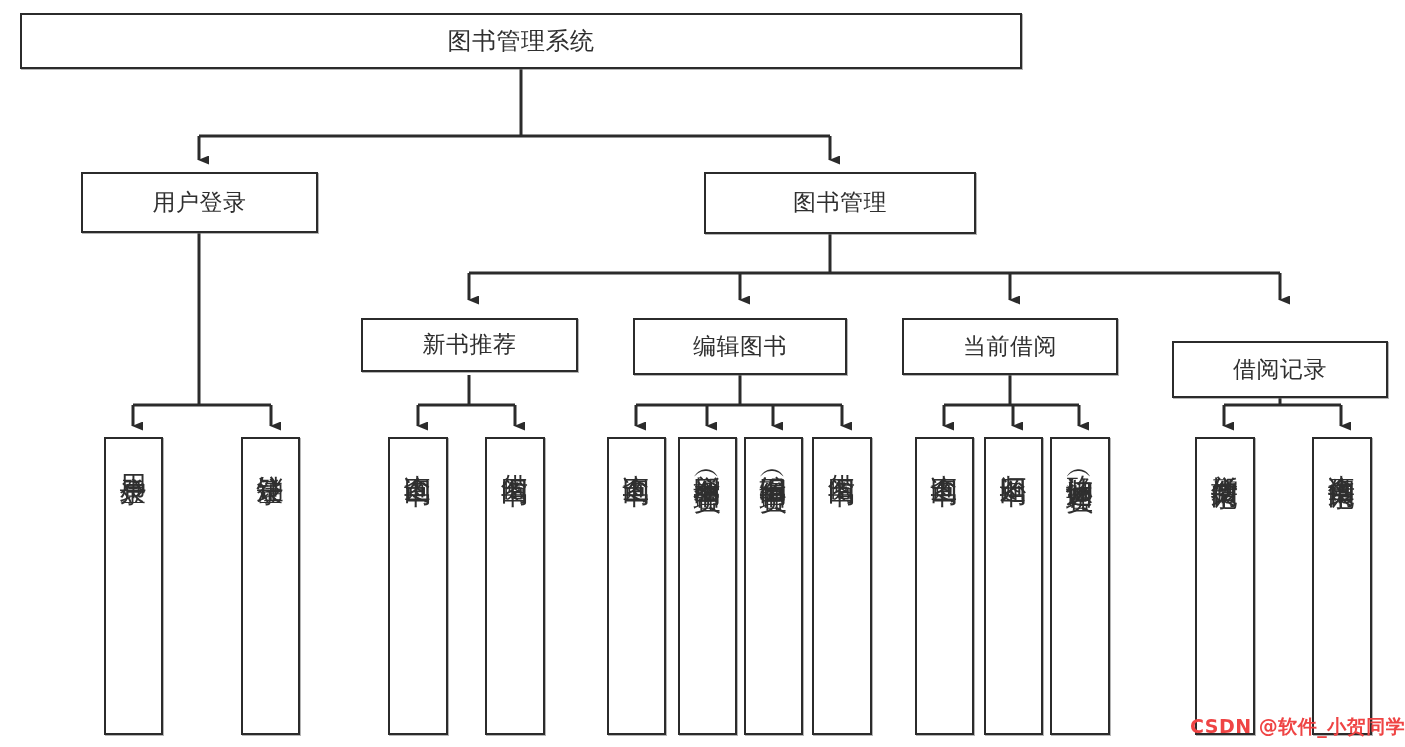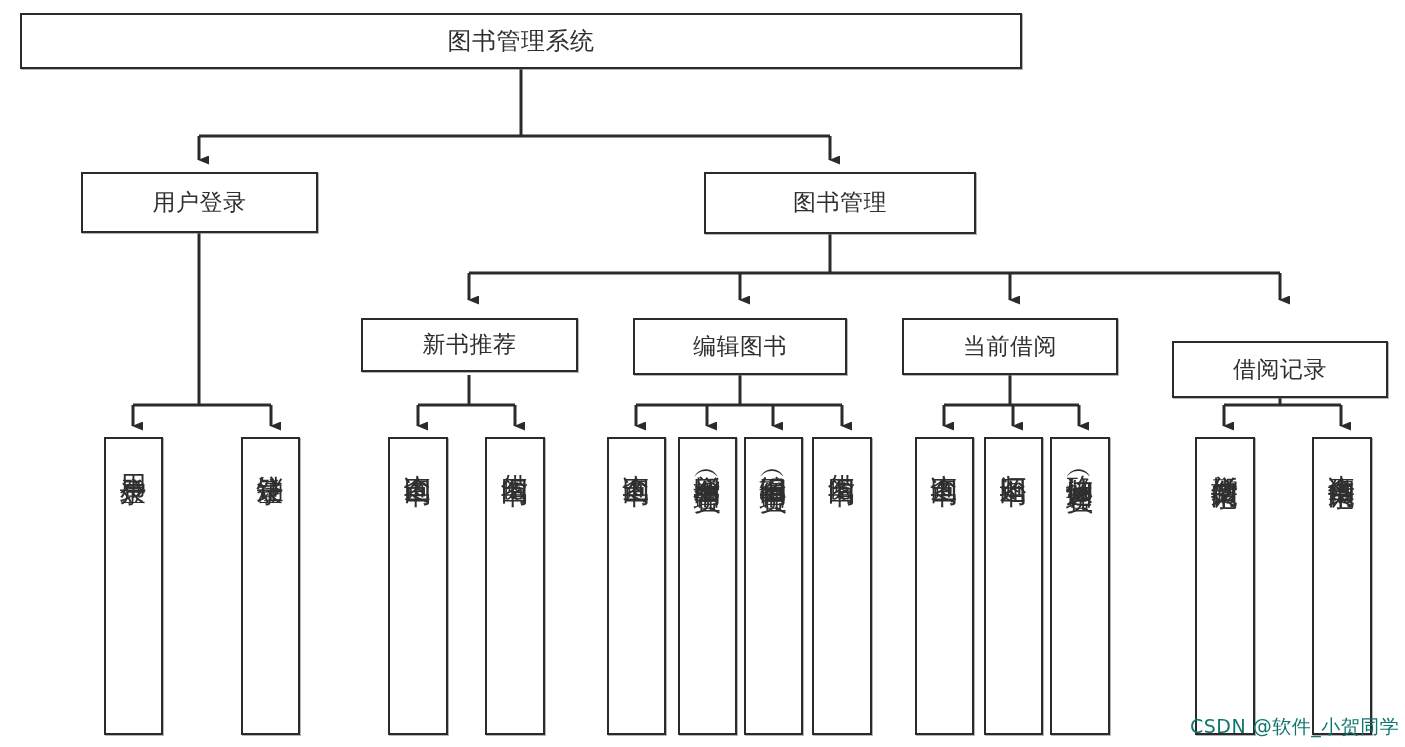--- a/index.html
+++ b/index.html
@@ -58,24 +58,25 @@
     font-size: 27px;
     letter-spacing: 2px;
     line-height: 1;
     text-align: start;
   }
   .watermark {
     position: absolute;
     left: 1190px;
     top: 714px;
     font-size: 19px;
-    color: #0f766e;
+    color: #ef4444;
     z-index: 6;
     white-space: nowrap;
     letter-spacing: 0.5px;
+    font-weight: bold;
   }
 </style>
 </head>
 <body>
 
 <div id="canvas">
 
   <svg id="edges" viewBox="0 0 1405 747">
     <defs>
       <marker id="arrowhead" markerWidth="9" markerHeight="11" refX="4.5" refY="10" orient="auto" markerUnits="userSpaceOnUse">

